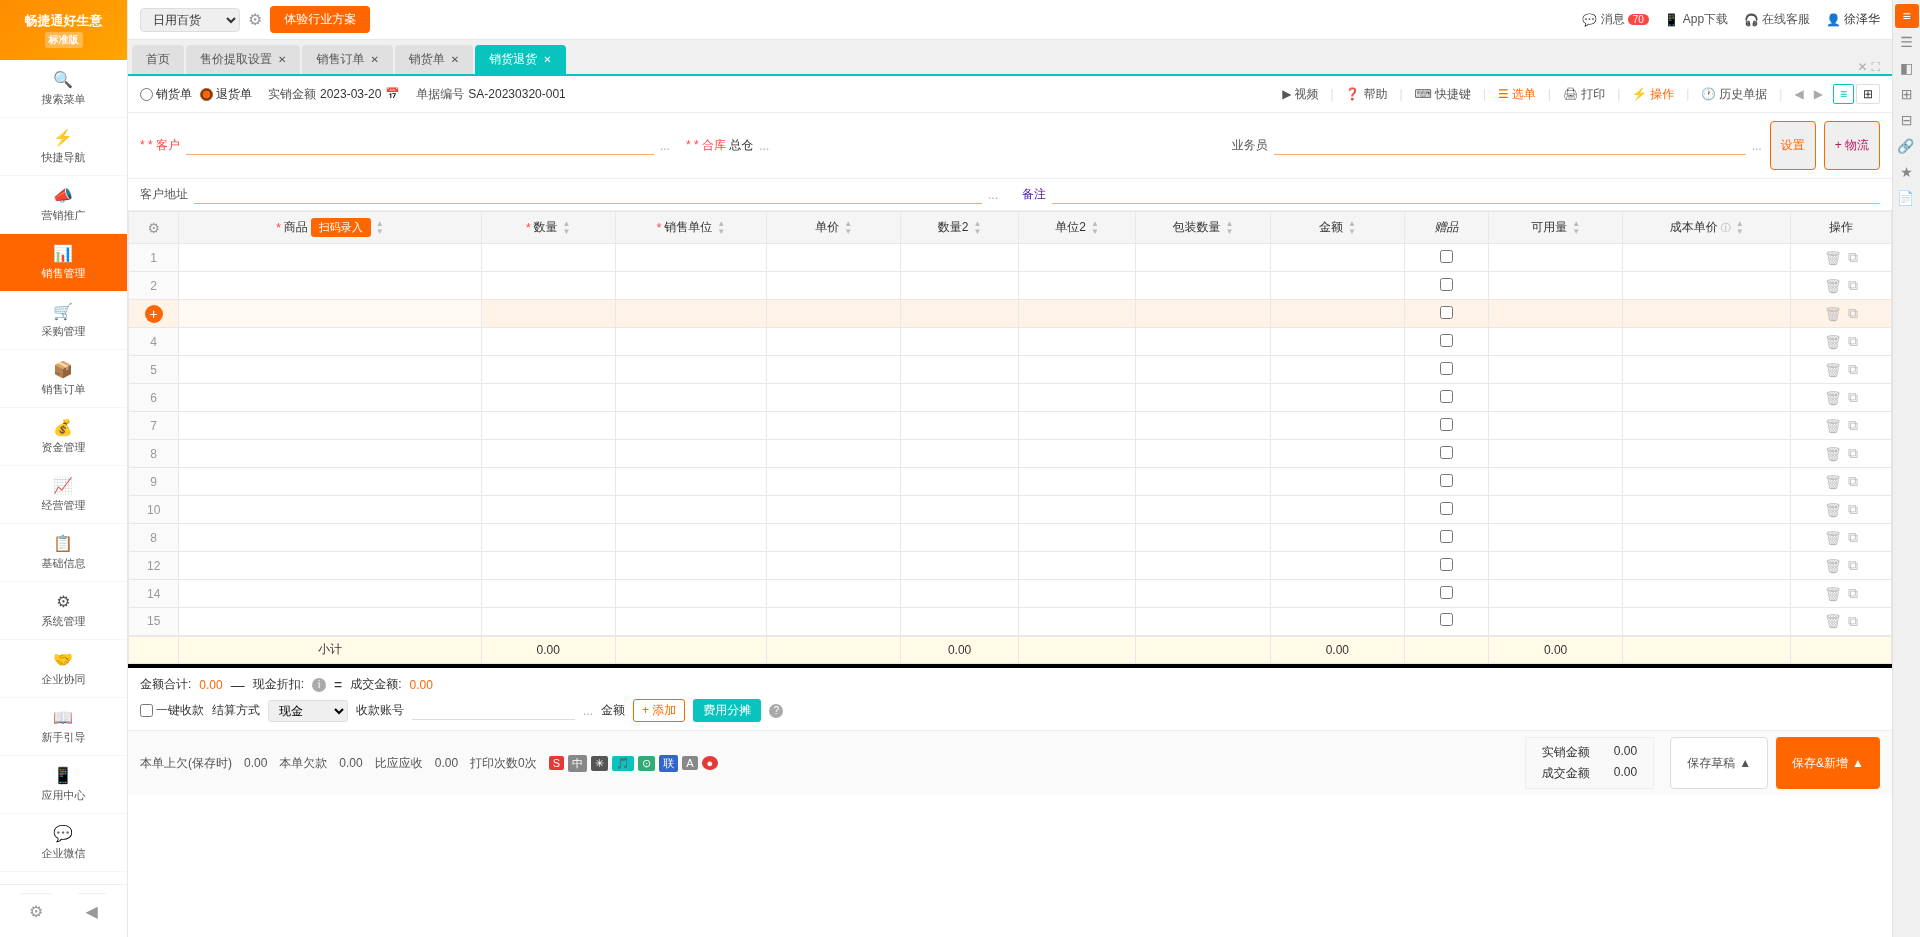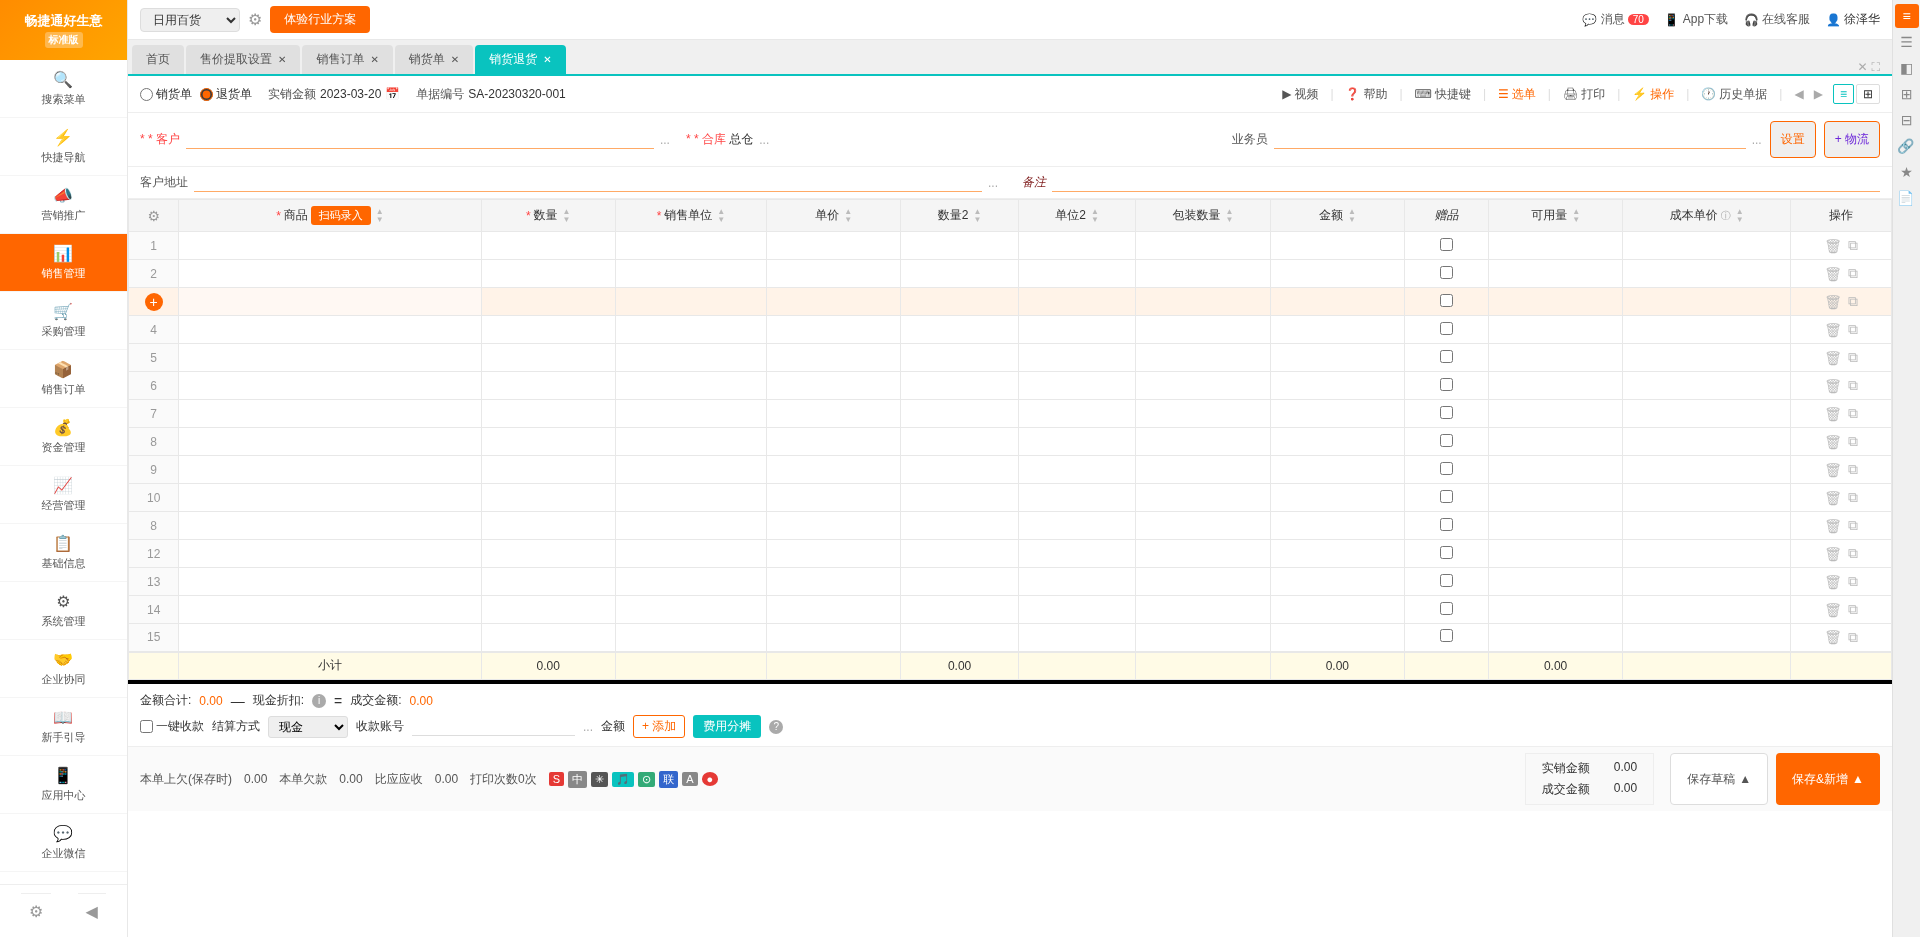--- a/index.html
+++ b/index.html
@@ -49,21 +49,21 @@
     .radio-input { accent-color: #ff6600; }
     .form-field { display: flex; align-items: center; gap: 4px; font-size: 12px; }
     .form-field label { color: #555; white-space: nowrap; }
     .form-field span { color: #333; font-weight: 500; }
     .toolbar-btn { display: flex; align-items: center; gap: 3px; font-size: 12px; color: #555; cursor: pointer; }
     .toolbar-btn-orange { color: #ff6600; }
     .view-btns { display: flex; gap: 2px; }
     .view-btn { border: 1px solid #ddd; padding: 2px 6px; cursor: pointer; border-radius: 2px; }
     .view-btn.active { border-color: #09c3bf; color: #09c3bf; }
     .btn-set { border: 1px solid #ff6600; color: #ff6600; padding: 3px 10px; border-radius: 4px; cursor: pointer; font-size: 12px; }
-    .btn-logistics { border: 1px solid #ff6600; color: #6d28d9; padding: 9px 10px; border-radius: 4px; cursor: pointer; font-size: 12px; }
+    .btn-logistics { border: 1px solid #ff6600; color: #be185d; padding: 15px 10px; border-radius: 4px; cursor: pointer; font-size: 12px; }
     .field-group { display: flex; align-items: center; gap: 6px; flex: 1; }
     .field-group label { color: #ff4444; font-size: 12px; white-space: nowrap; }
     .field-group label::before { content: '* '; }
     .field-group-nostar label { color: #555; }
     .field-group-nostar label::before { content: ''; }
     .field-input { flex: 1; border: none; border-bottom: 1px solid #ffaa66; padding: 2px 4px; font-size: 12px; outline: none; min-width: 120px; color: #333; }
     .field-dots { color: #aaa; cursor: pointer; }
     
     
     .table-wrapper { overflow: auto; }
@@ -350,21 +350,21 @@
         </div>
       </div>
 
       <div style="display:flex; align-items:center; padding:6px 12px; border-bottom:1px solid #eee; gap:24px;">
         <div class="field-group field-group-nostar">
           <label style="color:#555; white-space:nowrap;">客户地址</label>
           <input class="field-input" type="text" style="min-width: 200px;">
           <span class="field-dots" style="color:#aaa;">...</span>
         </div>
         <div class="field-group field-group-nostar">
-          <label style="color:#7f1d1d; white-space:nowrap;font-style:italic;">备注</label>
+          <label style="color:#4c1d95; white-space:nowrap;">备注</label>
           <input class="field-input" type="text" style="min-width: 400px;">
         </div>
       </div>
 
       <div class="table-wrapper">
         <table>
           <thead>
             <tr>
               <th style="width:30px;">
                 <span class="gear-icon-sm">⚙</span>
@@ -732,44 +732,20 @@
       <td style=""></td>
       <td style="">
         <div class="action-icons">
           <span class="action-icon">🗑</span>
           <span class="action-icon">⧉</span>
         </div>
       </td>
     </tr>
               <tr>
       <td class="row-num">12</td>
-      <td style="">
-        
-      </td>
-      <td style=""></td>
-      <td style=""></td>
-      <td style=""></td>
-      <td style=""></td>
-      <td style=""></td>
-      <td style=""></td>
-      <td style=""></td>
-      <td class="checkbox-cell" style="">
-        <input type="checkbox" style="">
-      </td>
-      <td style=""></td>
-      <td style=""></td>
-      <td style="">
-        <div class="action-icons">
-          <span class="action-icon">🗑</span>
-          <span class="action-icon">⧉</span>
-        </div>
-      </td>
-    </tr>
-              <tr>
-      <td class="row-num">13</td>
       <td style="">
         
       </td>
       <td style=""></td>
       <td style=""></td>
       <td style=""></td>
       <td style=""></td>
       <td style=""></td>
       <td style=""></td>
       <td style=""></td>

